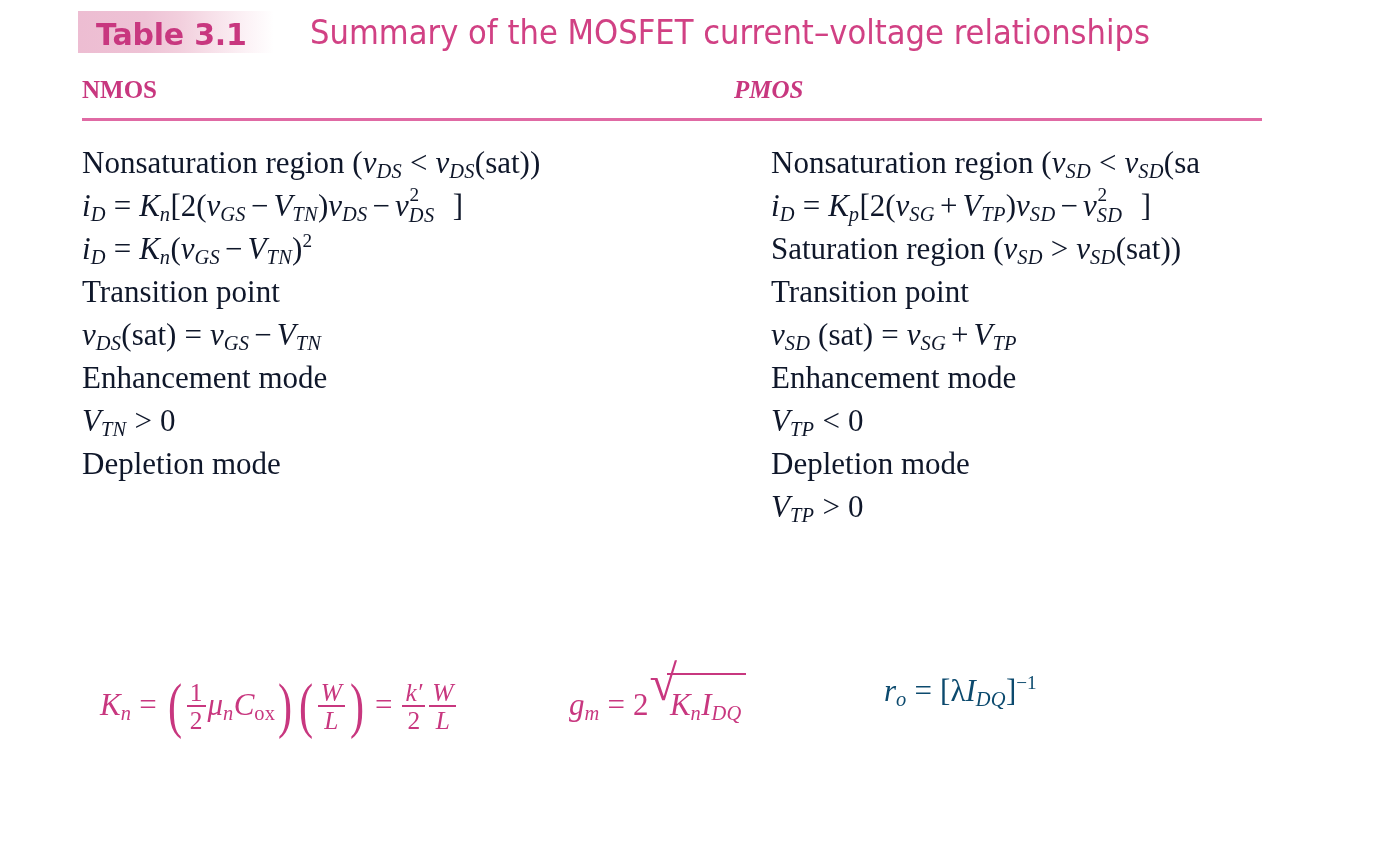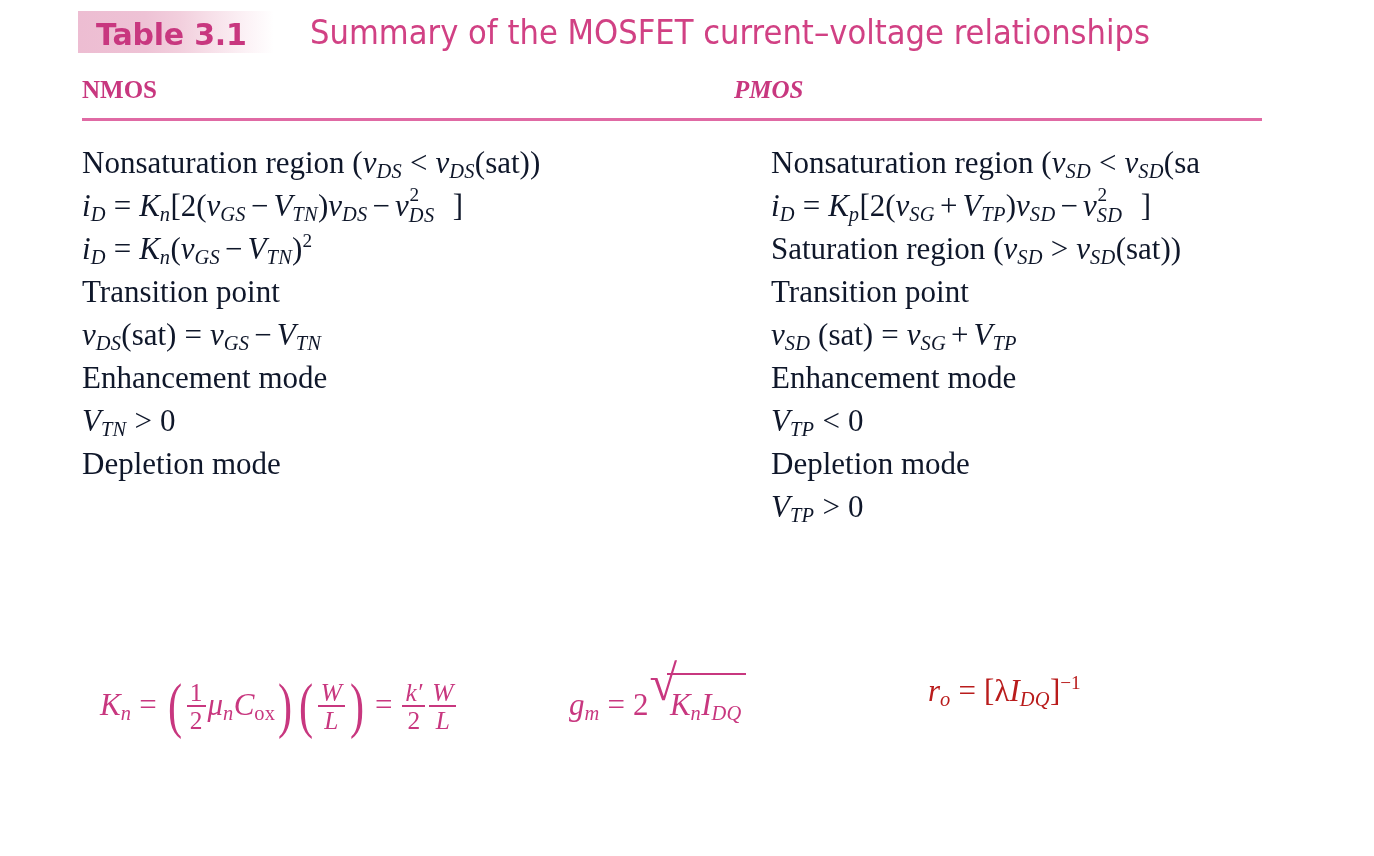--- a/index.html
+++ b/index.html
@@ -147,21 +147,21 @@
     height: 125px;
   }
   .formula {
     position: absolute;
     font-size: 31px;
     white-space: nowrap;
     color: #c8377f;
   }
   #formula-kn { left: 100px; top: 18px; }
   #formula-gm { left: 524px; top: 18px; margin-left: 45px; }
-  #formula-ro { left: 928px; top: 18px; color: #b91c1c; }
+  #formula-ro { left: 884px; top: 18px; color: #0c4a6e; }
 
   
   .frac {
     display: inline-block;
     vertical-align: middle;
     text-align: center;
     font-size: 0.82em;
     line-height: 1.04;
     margin: 0 2px;
     position: relative;

